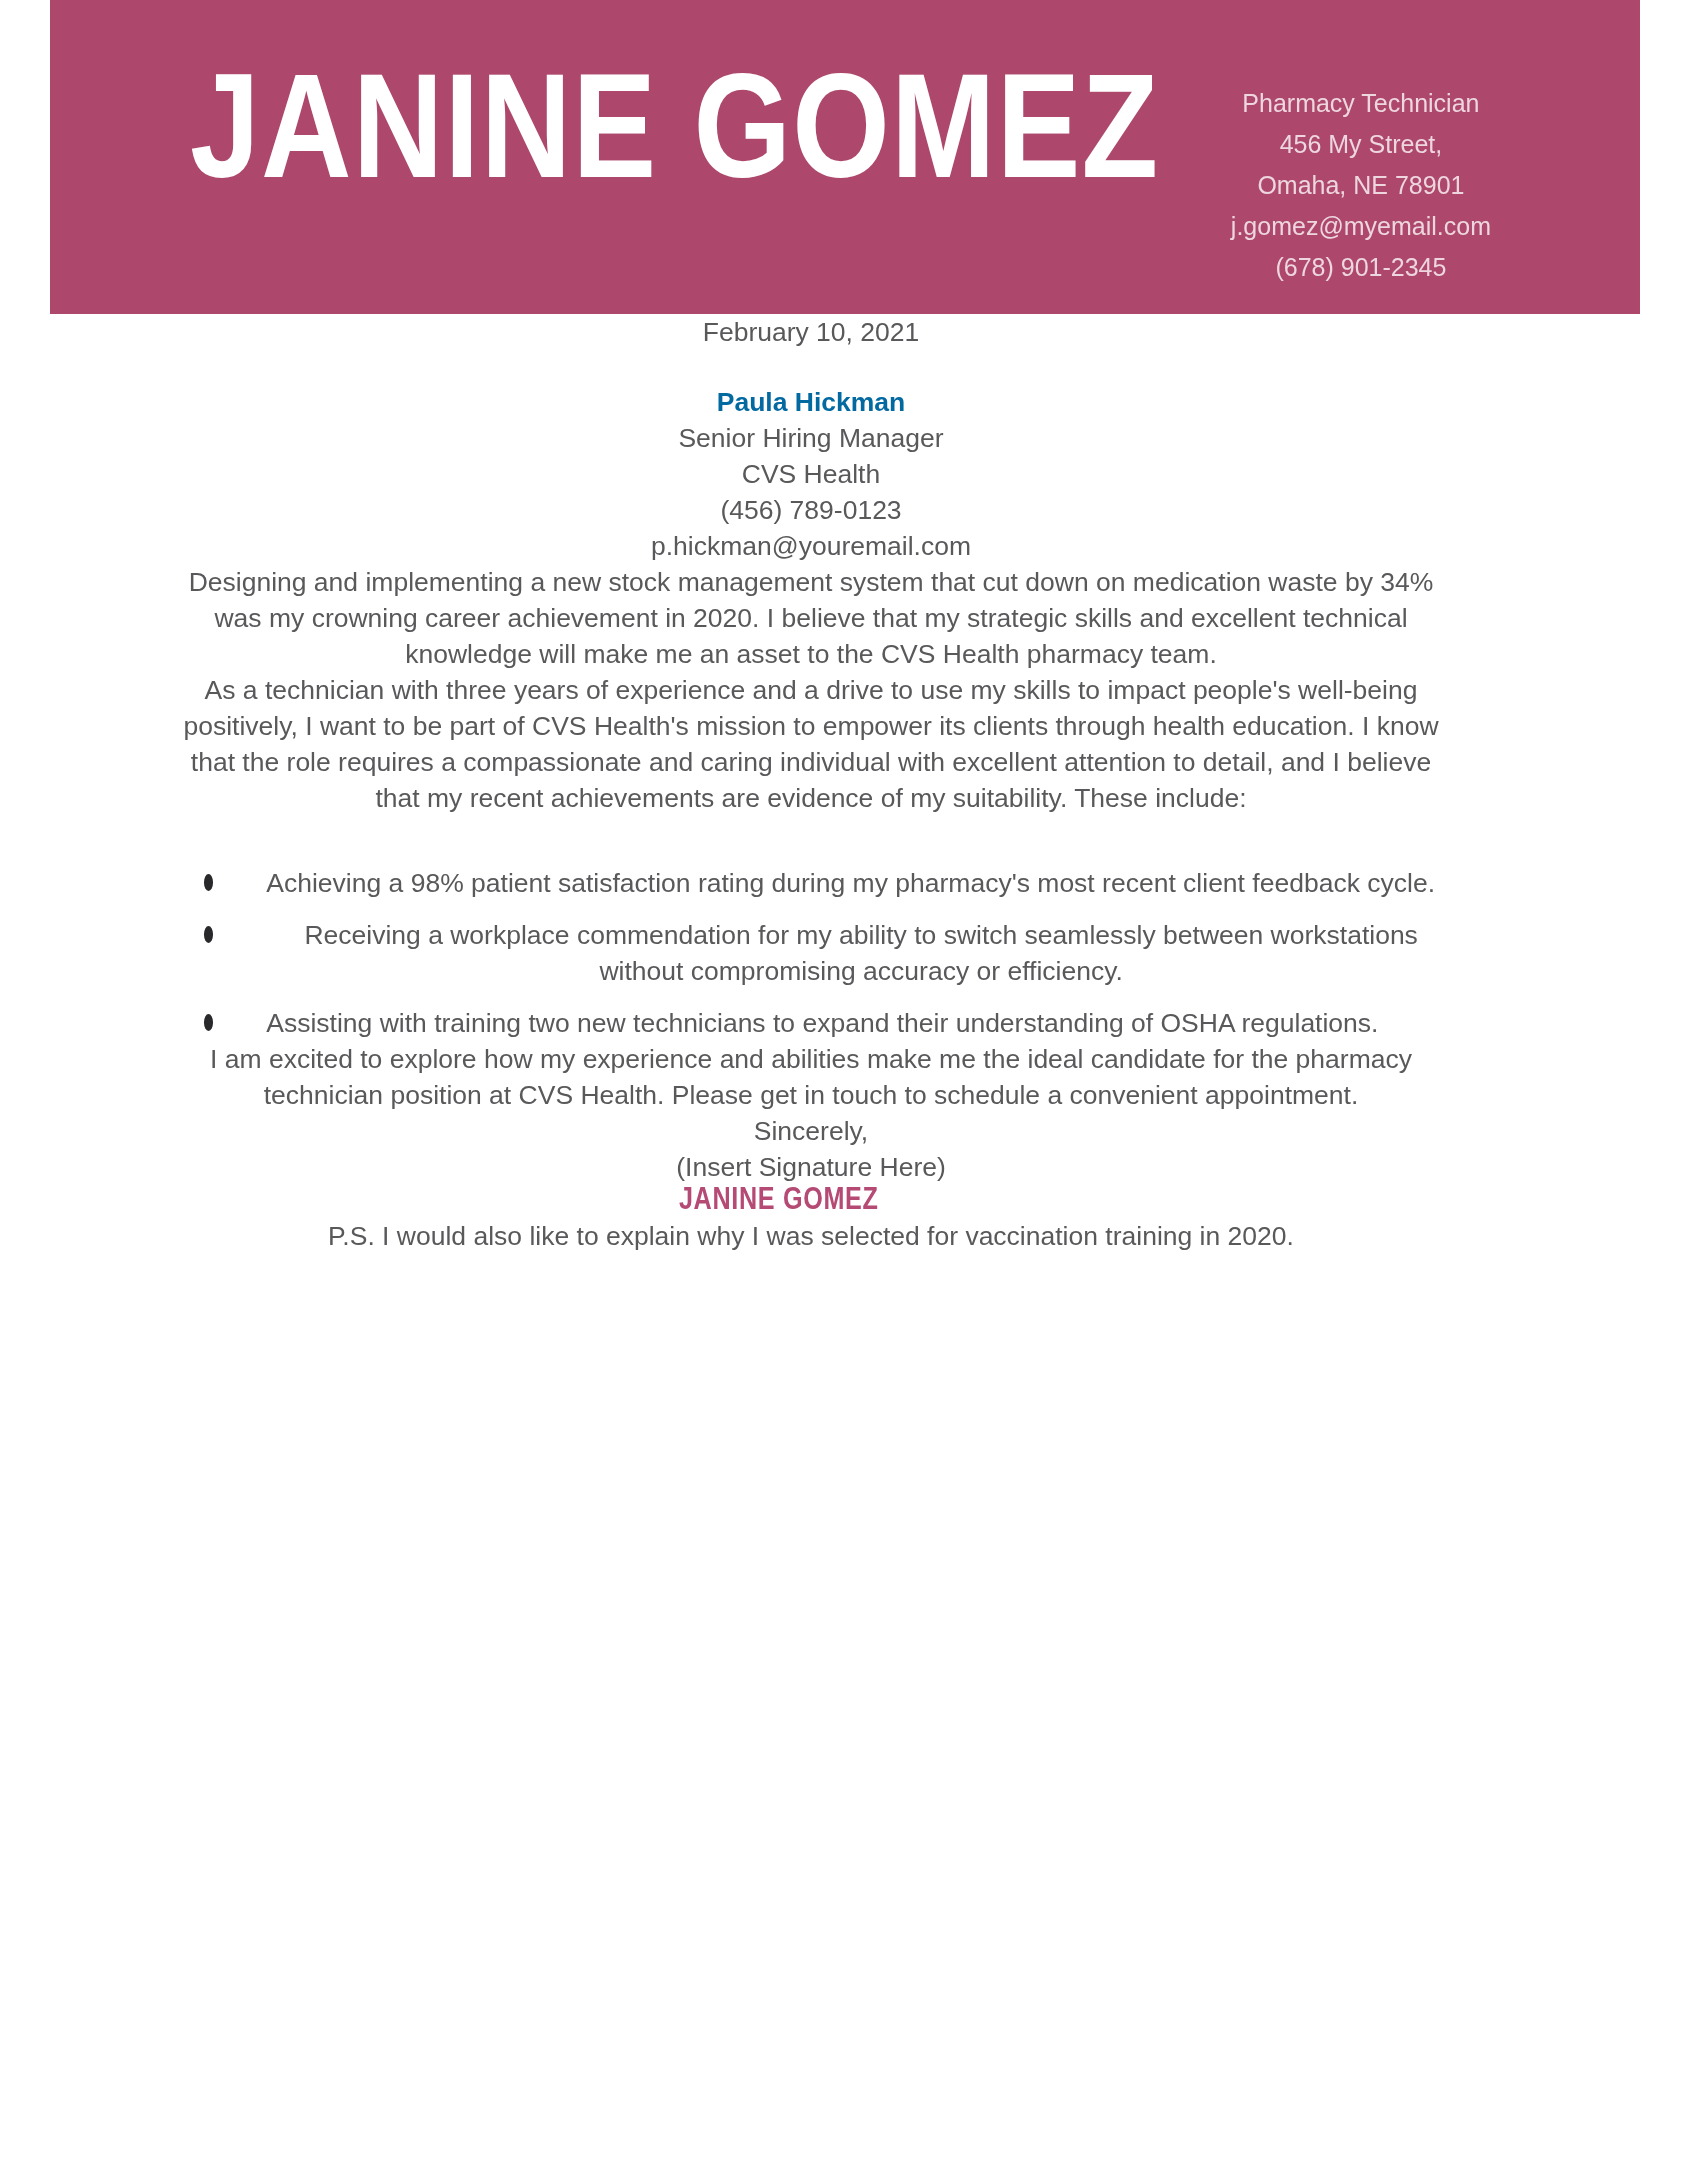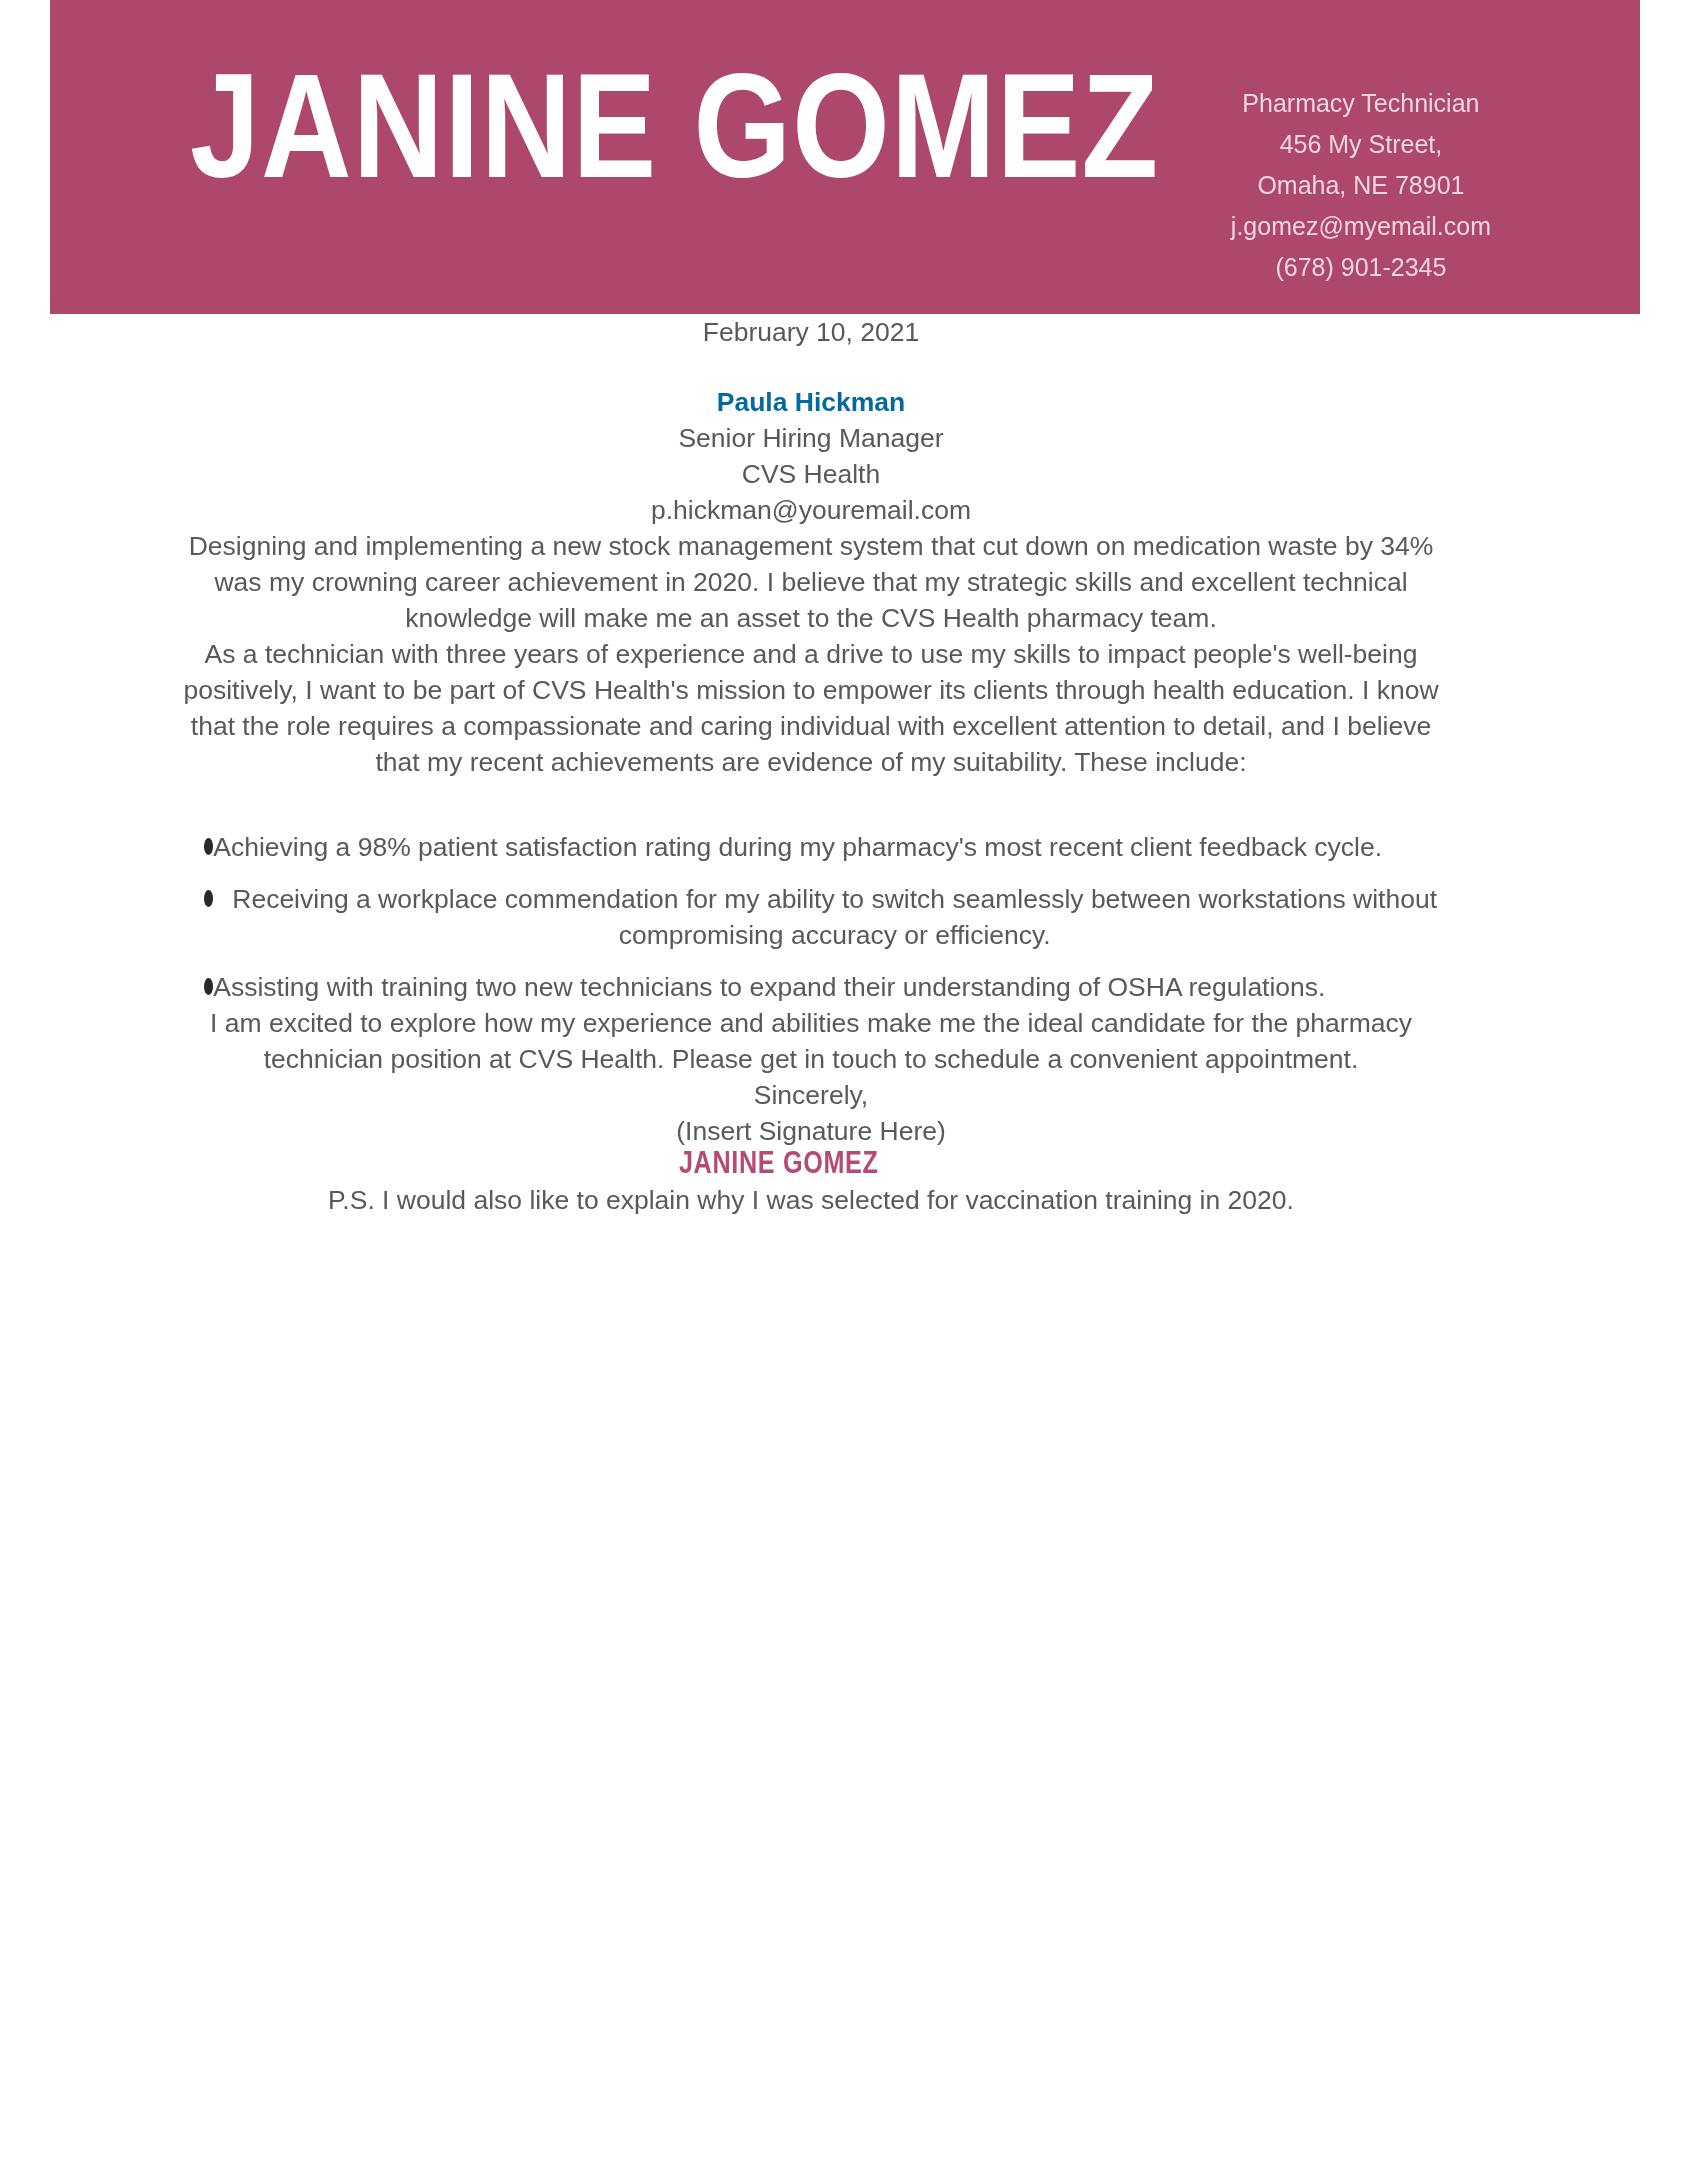--- a/index.html
+++ b/index.html
@@ -73,21 +73,21 @@
   .bullets li { display: flex; margin-top: 16px; }
   .bullets li:first-child { margin-top: 0; }
   .dot {
     flex: 0 0 auto;
     width: 9.3px;
     height: 17px;
     border-radius: 50%;
     background: #29292b;
     margin: 9.3px 0 0 38px;
   }
-  .li-text { }
+  .li-text { margin-left: 53px; }
 
   .closing { margin-top: 42px; }
   .signoff { margin-top: 44px; }
   .sig-placeholder { margin-top: 42px; }
   .sig-name {
     margin-top: 46px;
     font-size: 26.5px;
     font-weight: 700;
     line-height: 33px;
     letter-spacing: 0.7px;
@@ -115,20 +115,21 @@
   </header>
 
   <main class="content">
 
     <p class="date">February 10, 2021</p>
 
     <div class="recipient">
       <div class="recipient-name">Paula Hickman</div>
       <div>Senior Hiring Manager</div>
       <div>CVS Health</div>
+      <div>(456) 789-0123</div>
       <div>p.hickman@youremail.com</div>
     </div>
 
 
     <p class="para">Designing and implementing a new stock management system that cut down on medication waste by 34% was my crowning career achievement in 2020. I believe that my strategic skills and excellent technical knowledge will make me an asset to the CVS Health pharmacy team.</p>
 
     <p class="para">As a technician with three years of experience and a drive to use my skills to impact people's well-being positively, I want to be part of CVS Health's mission to empower its clients through health education. I know that the role requires a compassionate and caring individual with excellent attention to detail, and I believe that my recent achievements are evidence of my suitability. These include:</p>
 
     <ul class="bullets">
       <li>

